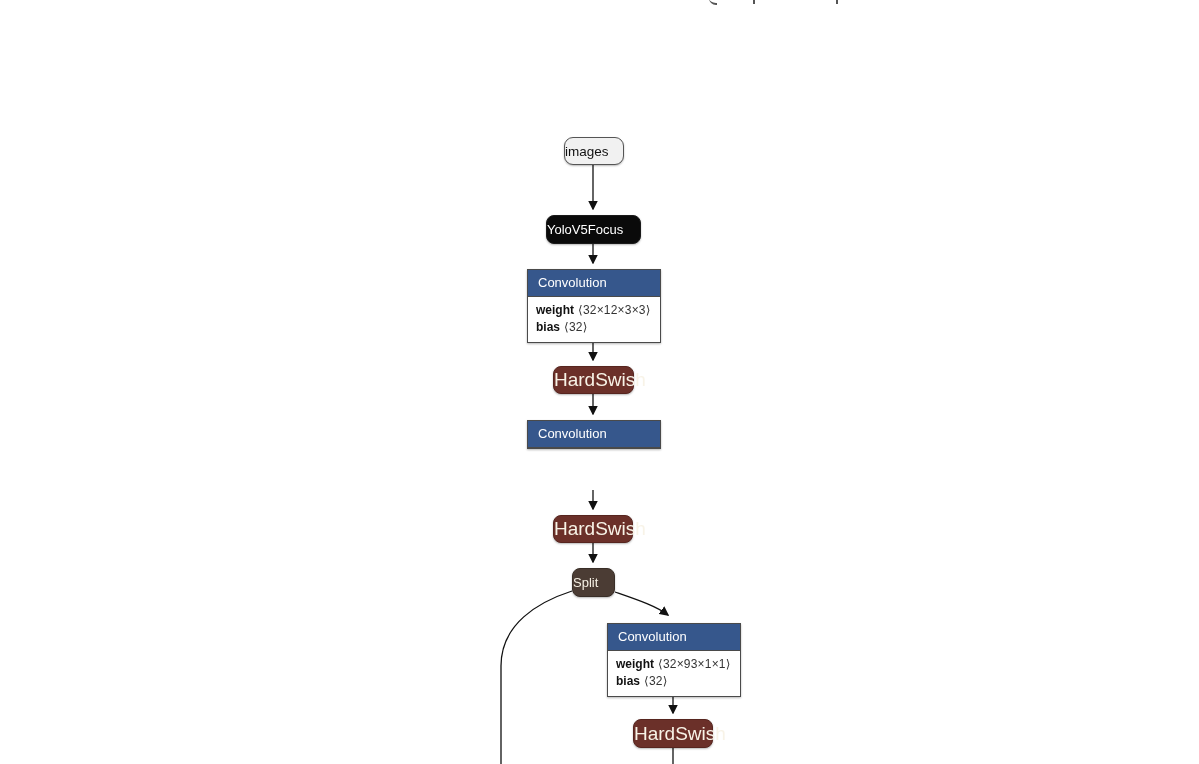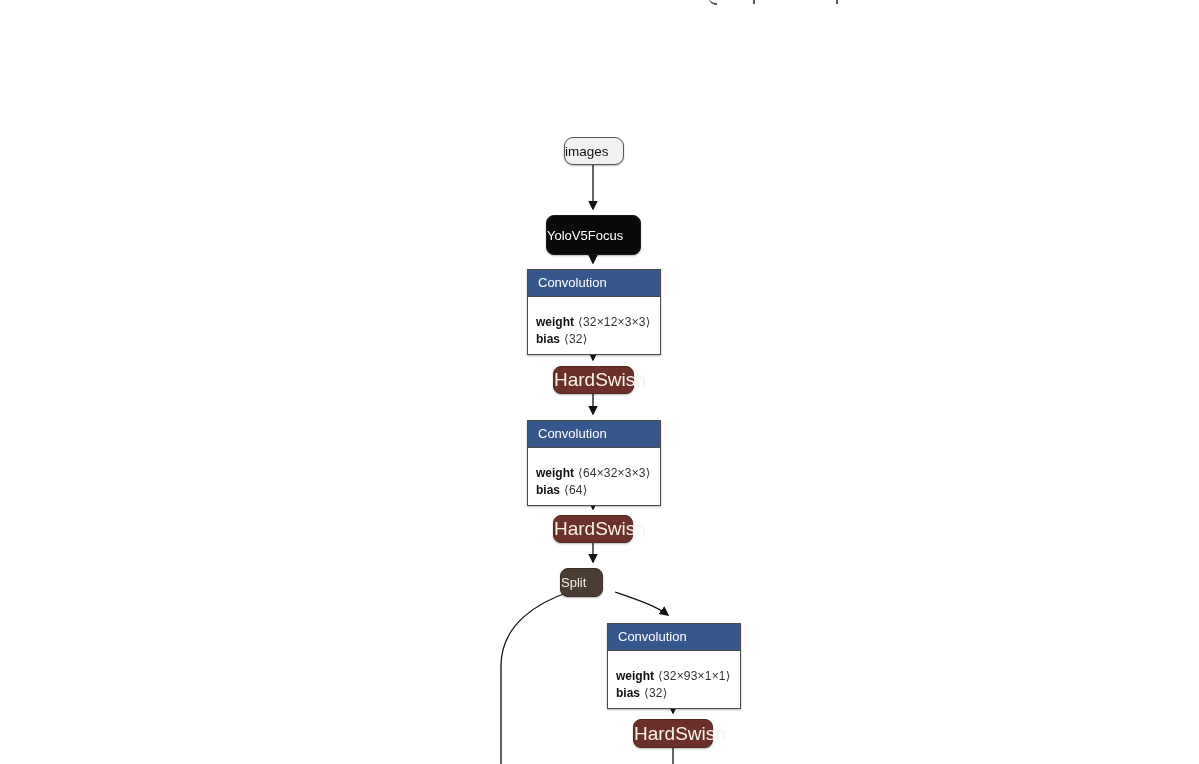--- a/index.html
+++ b/index.html
@@ -33,21 +33,21 @@
     color:#f5f0e4; font-size:13px;
   }
   .conv {
     display:block; background:#ffffff; border:1.5px solid #4a4a4a;
     border-radius:0; overflow:hidden; padding:0;
   }
   .conv-header {
     background:#36578c; color:#ffffff; font-size:13px;
     padding:5px 10px 6px 10px; border-bottom:1.5px solid #4a4a4a;
   }
-  .conv-body { padding:17px 8px 6px 8px; background:#ffffff; }
+  .conv-body { padding:5px 8px 6px 8px; background:#ffffff; }
   .param { font-size:12px; line-height:17px; white-space:nowrap; }
   .pname { font-weight:bold; color:#111111; }
   .pval  { color:#333333; margin-left:4px; letter-spacing:0.2px; }
 
   .frag { position:absolute; background:#555; }
   .frag-curve {
     position:absolute; background:transparent;
     border-bottom:2px solid #555; border-bottom-left-radius:7px;
   }
 </style>
@@ -75,21 +75,21 @@
     <path d="M572,591 C538,602 501,624 501,666 L501,764" stroke="#111111" stroke-width="1.3" fill="none"></path>
     <path d="M615,592 C638,600 656,606 668,615" stroke="#111111" stroke-width="1.3" fill="none" marker-end="url(#arrow)"></path>
     <path d="M673,693 L673,713" stroke="#111111" stroke-width="1.3" fill="none" marker-end="url(#arrow)"></path>
     <path d="M673,748 L673,764" stroke="#111111" stroke-width="1.3" fill="none"></path>
   </svg>
 
   <div class="node io" style="left:564px;top:137px;width:60px;height:28px;">
     <span>images</span>
   </div>
 
-  <div class="node layer" style="left:546px;top:215px;width:95px;height:40px;">
+  <div class="node layer" style="left:546px;top:215px;width:95px;height:29px;">
     <span>YoloV5Focus</span>
   </div>
 
   <div class="node conv" style="left:527px;top:269px;width:134px;">
     <div class="conv-header">
       <span>Convolution</span>
     </div>
     <div class="conv-body">
       <div class="param">
         <span class="pname">weight</span><span class="pval">⟨32×12×3×3⟩</span>
@@ -101,35 +101,27 @@
   </div>
 
   <div class="node act" style="left:553px;top:366px;width:81px;height:28px;">
     <span>HardSwish</span>
   </div>
 
   <div class="node conv" style="left:527px;top:420px;width:134px;">
     <div class="conv-header">
       <span>Convolution</span>
     </div>
-    <div class="conv-body">
-      <div class="param">
-        <span class="pname">weight</span><span class="pval">⟨64×32×3×3⟩</span>
-      </div>
-      <div class="param">
-        <span class="pname">bias</span><span class="pval">⟨64⟩</span>
-      </div>
-    </div>
   </div>
 
   <div class="node act" style="left:553px;top:515px;width:80px;height:28px;">
     <span>HardSwish</span>
   </div>
 
-  <div class="node split" style="left:560px;top:568px;width:43px;height:29px;">
+  <div class="node split" style="left:572px;top:568px;width:43px;height:29px;">
     <span>Split</span>
   </div>
 
   <div class="node conv" style="left:607px;top:623px;width:134px;">
     <div class="conv-header">
       <span>Convolution</span>
     </div>
     <div class="conv-body">
       <div class="param">
         <span class="pname">weight</span><span class="pval">⟨32×93×1×1⟩</span>

